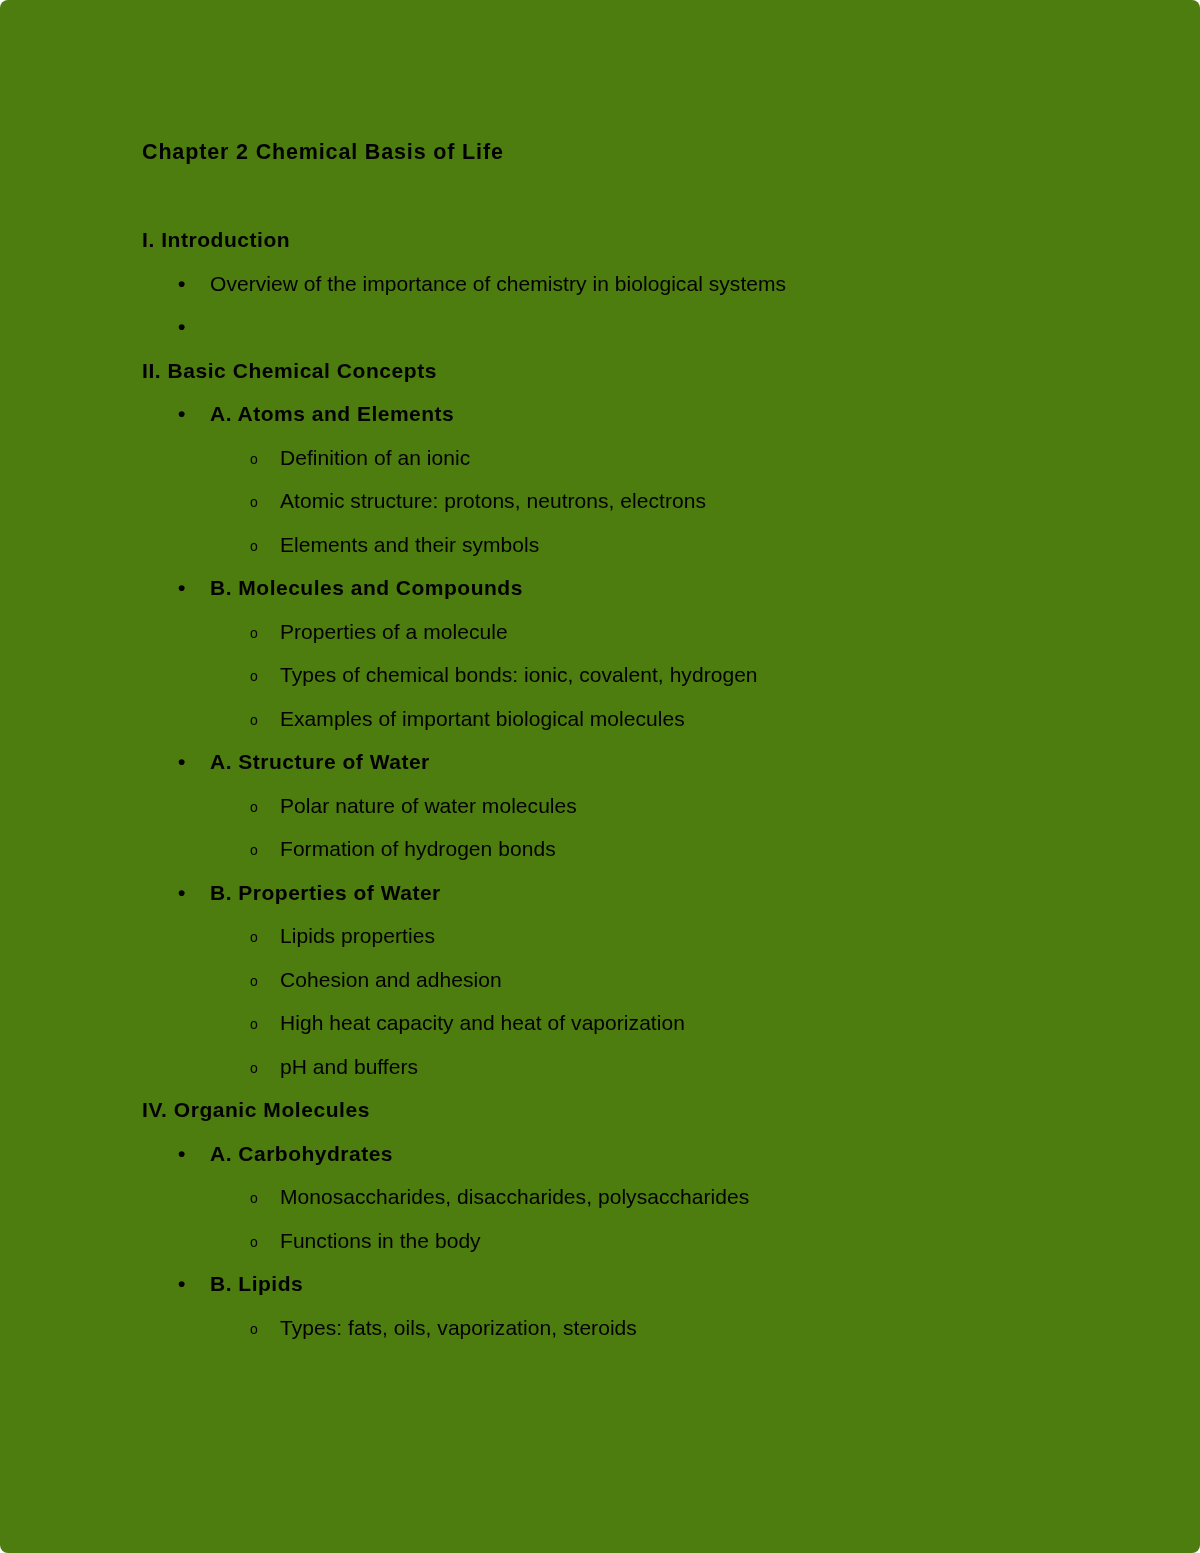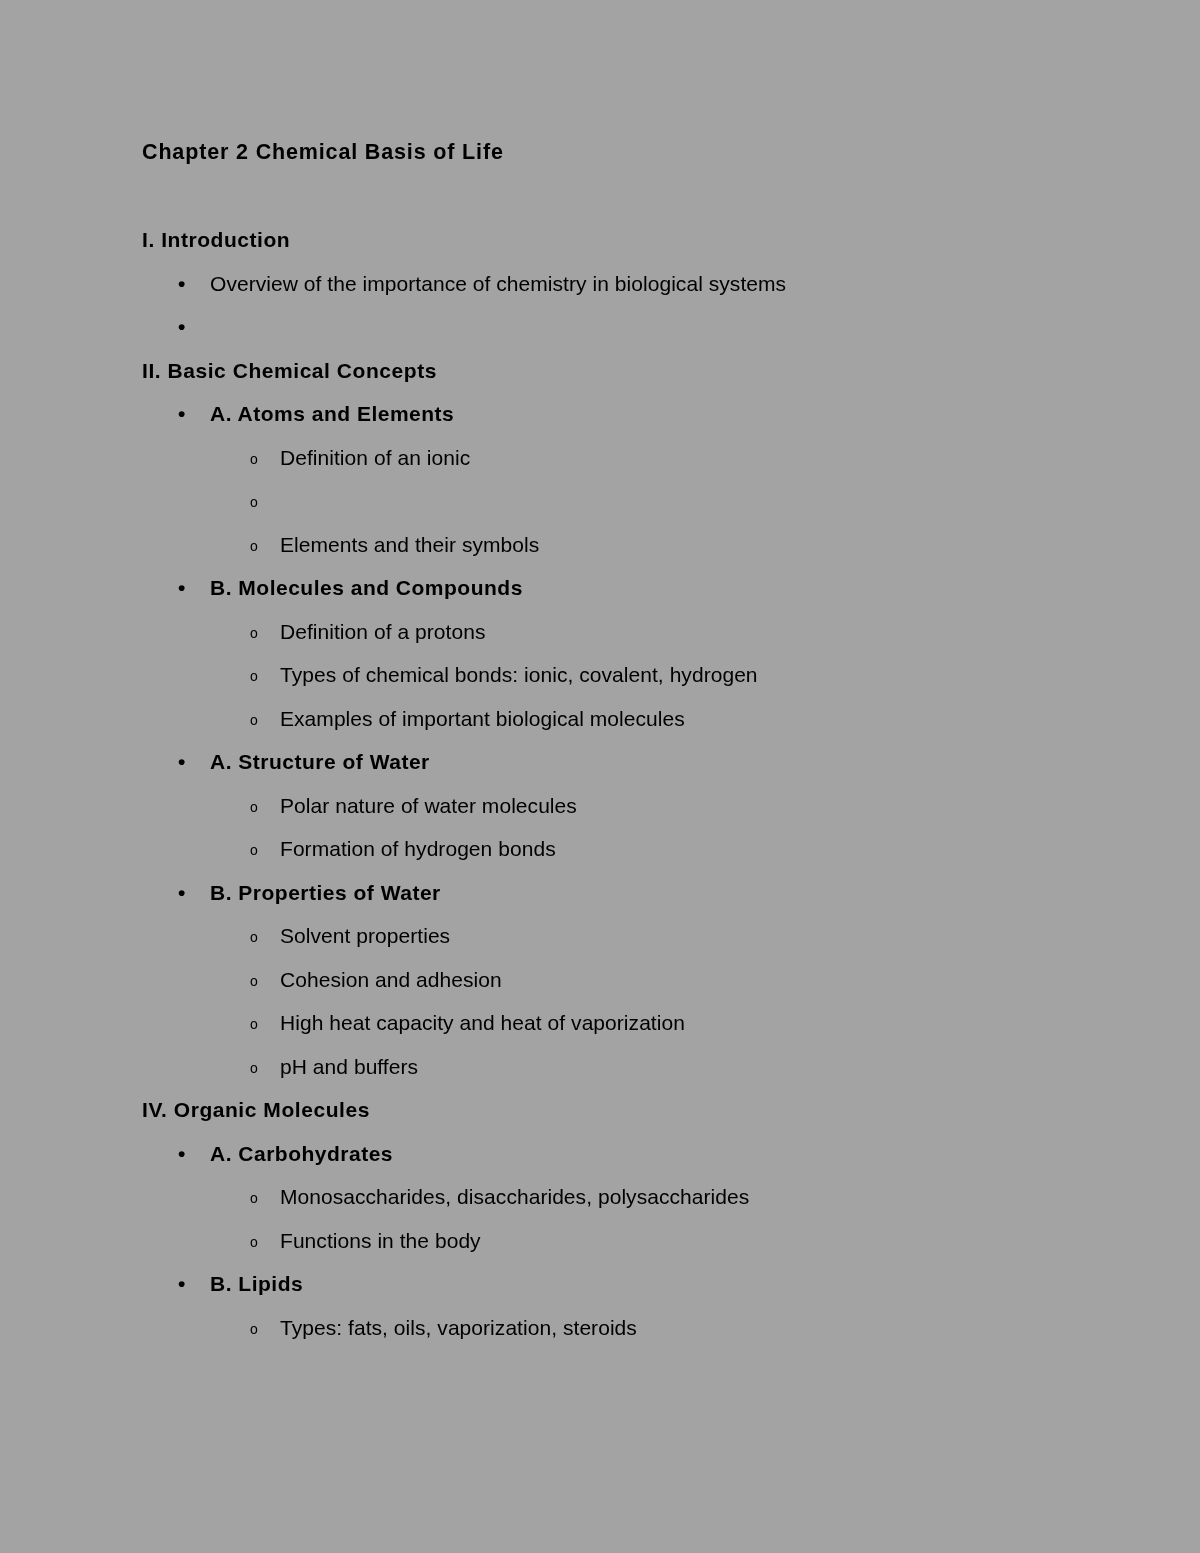--- a/index.html
+++ b/index.html
@@ -12,23 +12,24 @@
   body {
     font-family: "Liberation Sans", "DejaVu Sans", sans-serif;
     color: #000000;
     -webkit-font-smoothing: antialiased;
   }
 
   .page {
     position: relative;
     width: 1200px;
     height: 1553px;
-    background: #a3a3a3;
+    background: #4d7c0f;
     overflow: hidden;
     box-sizing: border-box;
+    border-radius: 8px;
   }
 
   .doc-body {
     position: absolute;
     left: 142px;
     top: 131px;
     width: 940px;
   }
 
   
@@ -110,31 +111,31 @@
 
     <div class="spacer"></div>
 
     <div id="outline-root">
         <div class="line heading">I. Introduction</div>
         <div class="line lvl1"><span class="marker">•</span><span>Overview of the importance of chemistry in biological systems</span></div>
         <div class="line lvl1"><span class="marker">•</span></div>
         <div class="line heading">II. Basic Chemical Concepts</div>
         <div class="line lvl1 bold"><span class="marker">•</span><span>A. Atoms and Elements</span></div>
         <div class="line lvl2"><span class="marker">o</span><span>Definition of an ionic</span></div>
-        <div class="line lvl2"><span class="marker">o</span></div>
+        <div class="line lvl2"><span class="marker">o</span><span>Atomic structure: protons, neutrons, electrons</span></div>
         <div class="line lvl2"><span class="marker">o</span><span>Elements and their symbols</span></div>
         <div class="line lvl1 bold"><span class="marker">•</span><span>B. Molecules and Compounds</span></div>
-        <div class="line lvl2"><span class="marker">o</span><span>Definition of a protons</span></div>
+        <div class="line lvl2"><span class="marker">o</span><span>Properties of a molecule</span></div>
         <div class="line lvl2"><span class="marker">o</span><span>Types of chemical bonds: ionic, covalent, hydrogen</span></div>
         <div class="line lvl2"><span class="marker">o</span><span>Examples of important biological molecules</span></div>
         <div class="line lvl1 bold"><span class="marker">•</span><span>A. Structure of Water</span></div>
         <div class="line lvl2"><span class="marker">o</span><span>Polar nature of water molecules</span></div>
         <div class="line lvl2"><span class="marker">o</span><span>Formation of hydrogen bonds</span></div>
         <div class="line lvl1 bold"><span class="marker">•</span><span>B. Properties of Water</span></div>
-        <div class="line lvl2"><span class="marker">o</span><span>Solvent properties</span></div>
+        <div class="line lvl2"><span class="marker">o</span><span>Lipids properties</span></div>
         <div class="line lvl2"><span class="marker">o</span><span>Cohesion and adhesion</span></div>
         <div class="line lvl2"><span class="marker">o</span><span>High heat capacity and heat of vaporization</span></div>
         <div class="line lvl2"><span class="marker">o</span><span>pH and buffers</span></div>
         <div class="line heading">IV. Organic Molecules</div>
         <div class="line lvl1 bold"><span class="marker">•</span><span>A. Carbohydrates</span></div>
         <div class="line lvl2"><span class="marker">o</span><span>Monosaccharides, disaccharides, polysaccharides</span></div>
         <div class="line lvl2"><span class="marker">o</span><span>Functions in the body</span></div>
         <div class="line lvl1 bold"><span class="marker">•</span><span>B. Lipids</span></div>
         <div class="line lvl2"><span class="marker">o</span><span>Types: fats, oils, vaporization, steroids</span></div>
       </div>

